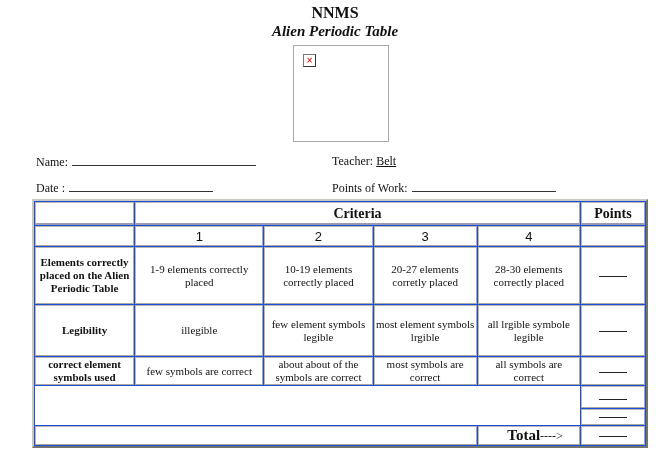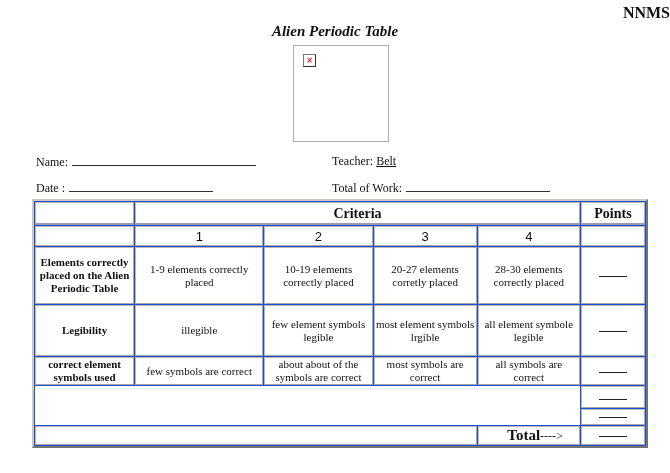--- a/index.html
+++ b/index.html
@@ -12,21 +12,21 @@
     height: 473px;
     position: relative;
     overflow: hidden;
     font-family: "Liberation Serif", "DejaVu Serif", serif;
     color: #111;
   }
   .title {
     position: absolute;
     left: 0; right: 0;
     top: 4px;
-    text-align: right;
+    text-align: center;
     font-weight: bold;
     font-size: 16px;
     line-height: 18px;
   }
   .subtitle {
     position: absolute;
     left: 0; right: 0;
     top: 22px;
     text-align: center;
     font-weight: bold;
@@ -156,21 +156,21 @@
   <span>Name:</span><span class="line" style="width:184px;"></span>
 </div>
 <div class="field" style="left:36px; top:179px;">
   <span>Date :</span><span class="line" style="width:144px;"></span>
 </div>
 <div class="field" style="left:332px; top:153px;">
   <span>Teacher:</span>
   <u>Belt</u>
 </div>
 <div class="field" style="left:332px; top:179px;">
-  <span>Total of Work:</span><span class="line" style="width:144px;"></span>
+  <span>Points of Work:</span><span class="line" style="width:144px;"></span>
 </div>
 
 <table class="rubric">
   <colgroup>
     <col style="width:99px">
     <col style="width:128px">
     <col style="width:108px">
     <col style="width:103px">
     <col style="width:102px">
     <col style="width:64px">
@@ -195,21 +195,21 @@
     <td>10-19 elements correctly placed</td>
     <td>20-27 elements corretly placed</td>
     <td>28-30 elements correctly placed</td>
     <td><span class="blank-pt"></span></td>
   </tr>
   <tr style="height:51px;">
     <td class="crit">Legibility</td>
     <td>illegible</td>
     <td>few element symbols legible</td>
     <td>most element symbols lrgible</td>
-    <td>all element symbole legible</td>
+    <td>all lrgible symbole legible</td>
     <td><span class="blank-pt"></span></td>
   </tr>
   <tr style="height:28px;">
     <td class="crit">correct element symbols used</td>
     <td>few symbols are correct</td>
     <td>about about of the symbols are correct</td>
     <td>most symbols are correct</td>
     <td>all symbols are correct</td>
     <td><span class="blank-pt"></span></td>
   </tr>

